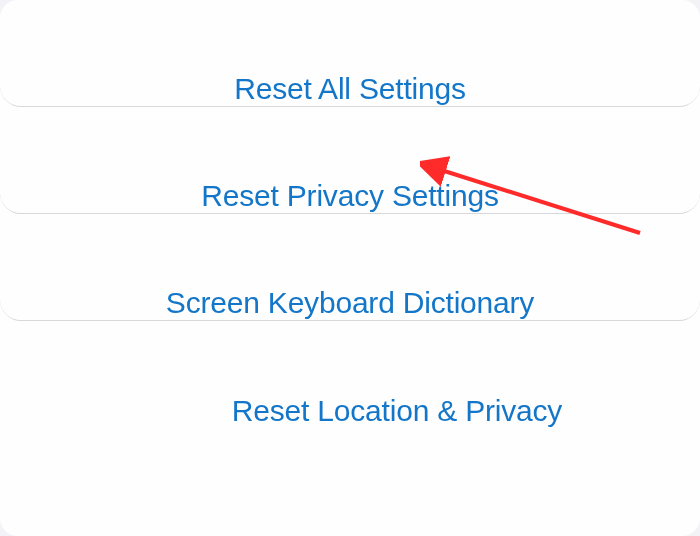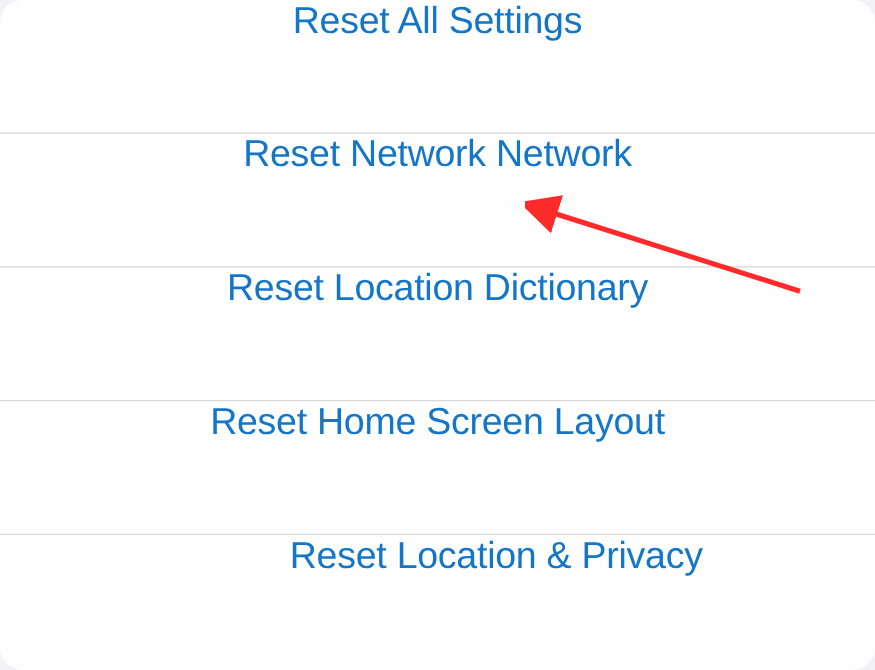--- a/index.html
+++ b/index.html
@@ -19,24 +19,25 @@
       width: 100%;
       height: 100%;
       background: #fefefe;
       border-radius: 18px;
       overflow: hidden;
     }
     .list-item {
       width: 100%;
       height: 107px;
       display: flex;
-      align-items: flex-start;
+      align-items: flex-end;
       justify-content: center;
       border-bottom: 1px solid #d8d8dc;
       cursor: pointer;
+      border-radius: 21px;
     }
     .list-item:last-child {
       border-bottom: none;
       margin-left: 47px;
     }
     .list-item-label {
       color: #1376c8;
       font-size: 30px;
       font-weight: 400;
       letter-spacing: -0.2px;
@@ -51,27 +52,24 @@
     }
   </style>
 </head>
 <body>
 
 <div class="list-container">
   <div class="list-item">
     <span class="list-item-label">Reset All Settings</span>
   </div>
   <div class="list-item">
-    <span class="list-item-label">Reset Network Network</span>
+    <span class="list-item-label">Reset Privacy Settings</span>
   </div>
   <div class="list-item">
-    <span class="list-item-label">Reset Location Dictionary</span>
-  </div>
-  <div class="list-item">
-    <span class="list-item-label">Reset Home Screen Layout</span>
+    <span class="list-item-label">Screen Keyboard Dictionary</span>
   </div>
   <div class="list-item">
     <span class="list-item-label">Reset Location &amp; Privacy</span>
   </div>
 </div>
 
 <svg class="annotation-arrow" viewBox="0 0 240 90">
   <defs>
     <marker id="arrowhead" markerWidth="8" markerHeight="8" refX="2" refY="4" orient="auto">
       <polygon points="0 0, 8 4, 0 8" fill="#ff2a2a"></polygon>

